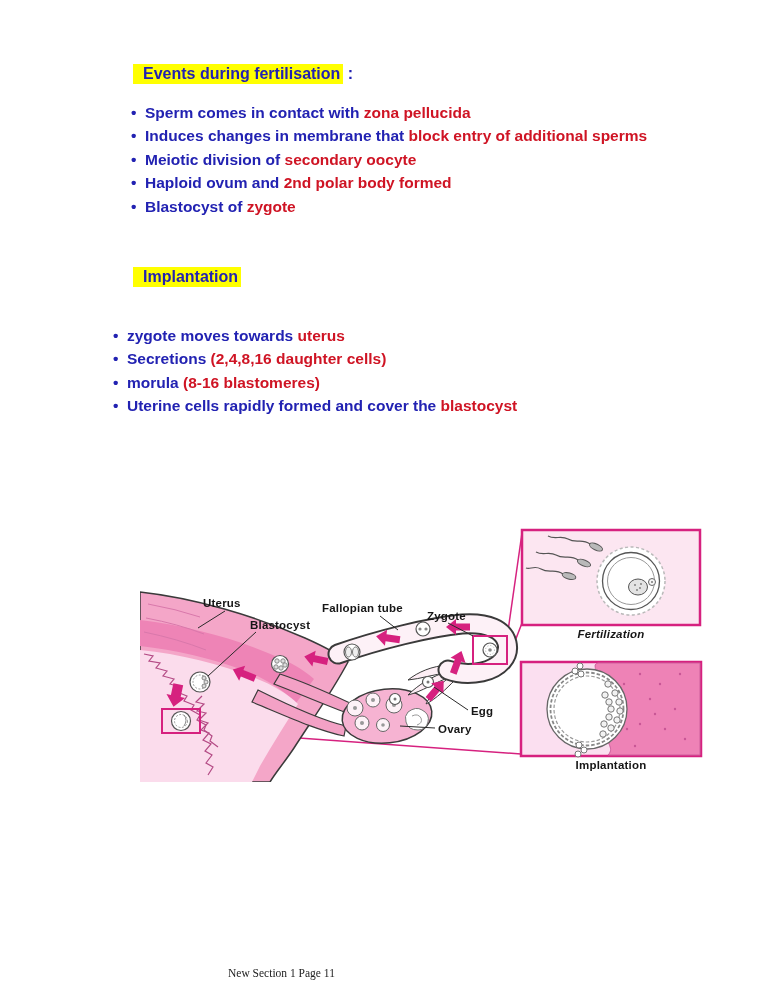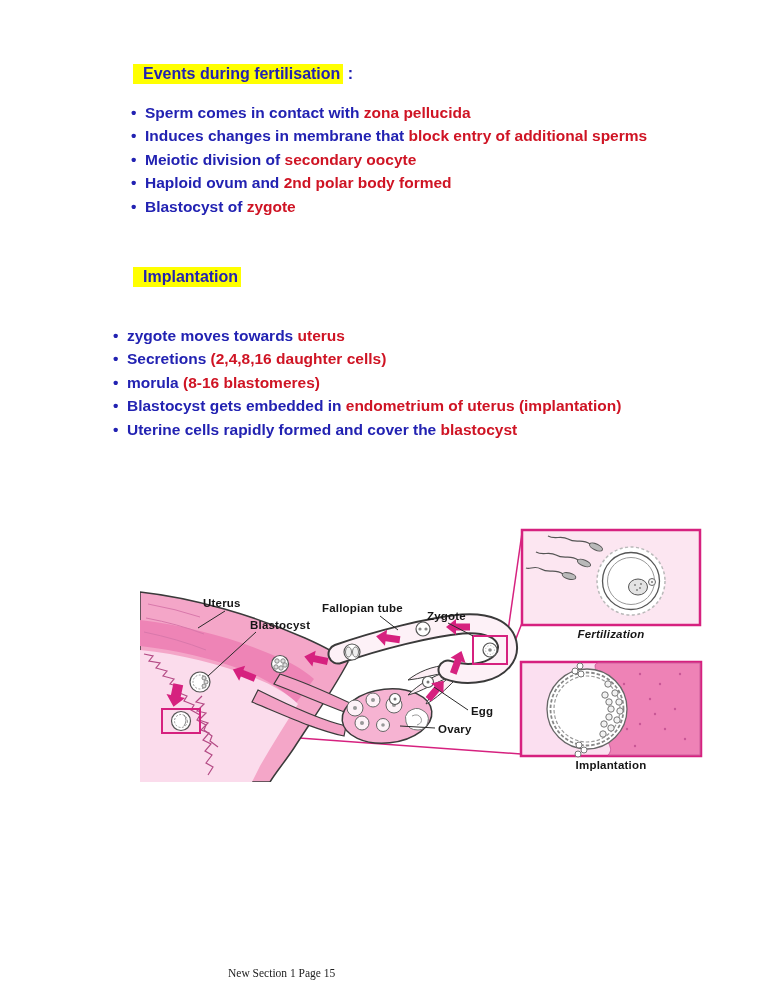--- a/index.html
+++ b/index.html
@@ -51,21 +51,20 @@
   </ul>
 
 <div class="abs" style="left:133px;top:267px;">
   <span class="heading"><span class="hl">Implantation</span><span></span></span>
 </div>
 
 <ul class="bullets abs" style="left:100px;top:312px;">
     <li><span class="c-blue">zygote moves towards </span><span class="c-red">uterus</span></li>
     <li><span class="c-blue">Secretions </span><span class="c-red">(2,4,8,16 daughter cells)</span></li>
     <li><span class="c-blue">morula </span><span class="c-red">(8-16 blastomeres)</span></li>
-    <li><span class="c-blue">Blastocyst gets embedded in </span><span class="c-red">endometrium of uterus (implantation)</span></li>
     <li><span class="c-blue">Uterine cells rapidly formed and cover the </span><span class="c-red">blastocyst</span></li>
   </ul>
 
 <div id="diagram" class="abs">
   <svg width="585" height="258" viewBox="0 0 585 258">
 
     <line x1="367" y1="114" x2="382" y2="9" stroke="#d6217f" stroke-width="1.5"></line>
     <line x1="367" y1="138" x2="382" y2="99" stroke="#d6217f" stroke-width="1.5"></line>
     <line x1="60" y1="207" x2="381" y2="230" stroke="#d6217f" stroke-width="1.5"></line>
 
@@ -235,13 +234,13 @@
   <span class="dlabel" style="left:63px;top:73px;">Uterus</span>
   <span class="dlabel" style="left:110px;top:95px;">Blastocyst</span>
   <span class="dlabel" style="left:182px;top:78px;">Fallopian tube</span>
   <span class="dlabel" style="left:287px;top:86px;">Zygote</span>
   <span class="dlabel" style="left:331px;top:181px;">Egg</span>
   <span class="dlabel" style="left:298px;top:199px;">Ovary</span>
   <span class="dlabel center" style="left:382px;top:104px;width:178px;font-style:italic;">Fertilization</span>
   <span class="dlabel center" style="left:381px;top:235px;width:180px;">Implantation</span>
 </div>
 
-<div id="footer" class="abs">New Section 1 Page 15</div>
+<div id="footer" class="abs">New Section 1 Page 11</div>
 
 </body></html>

